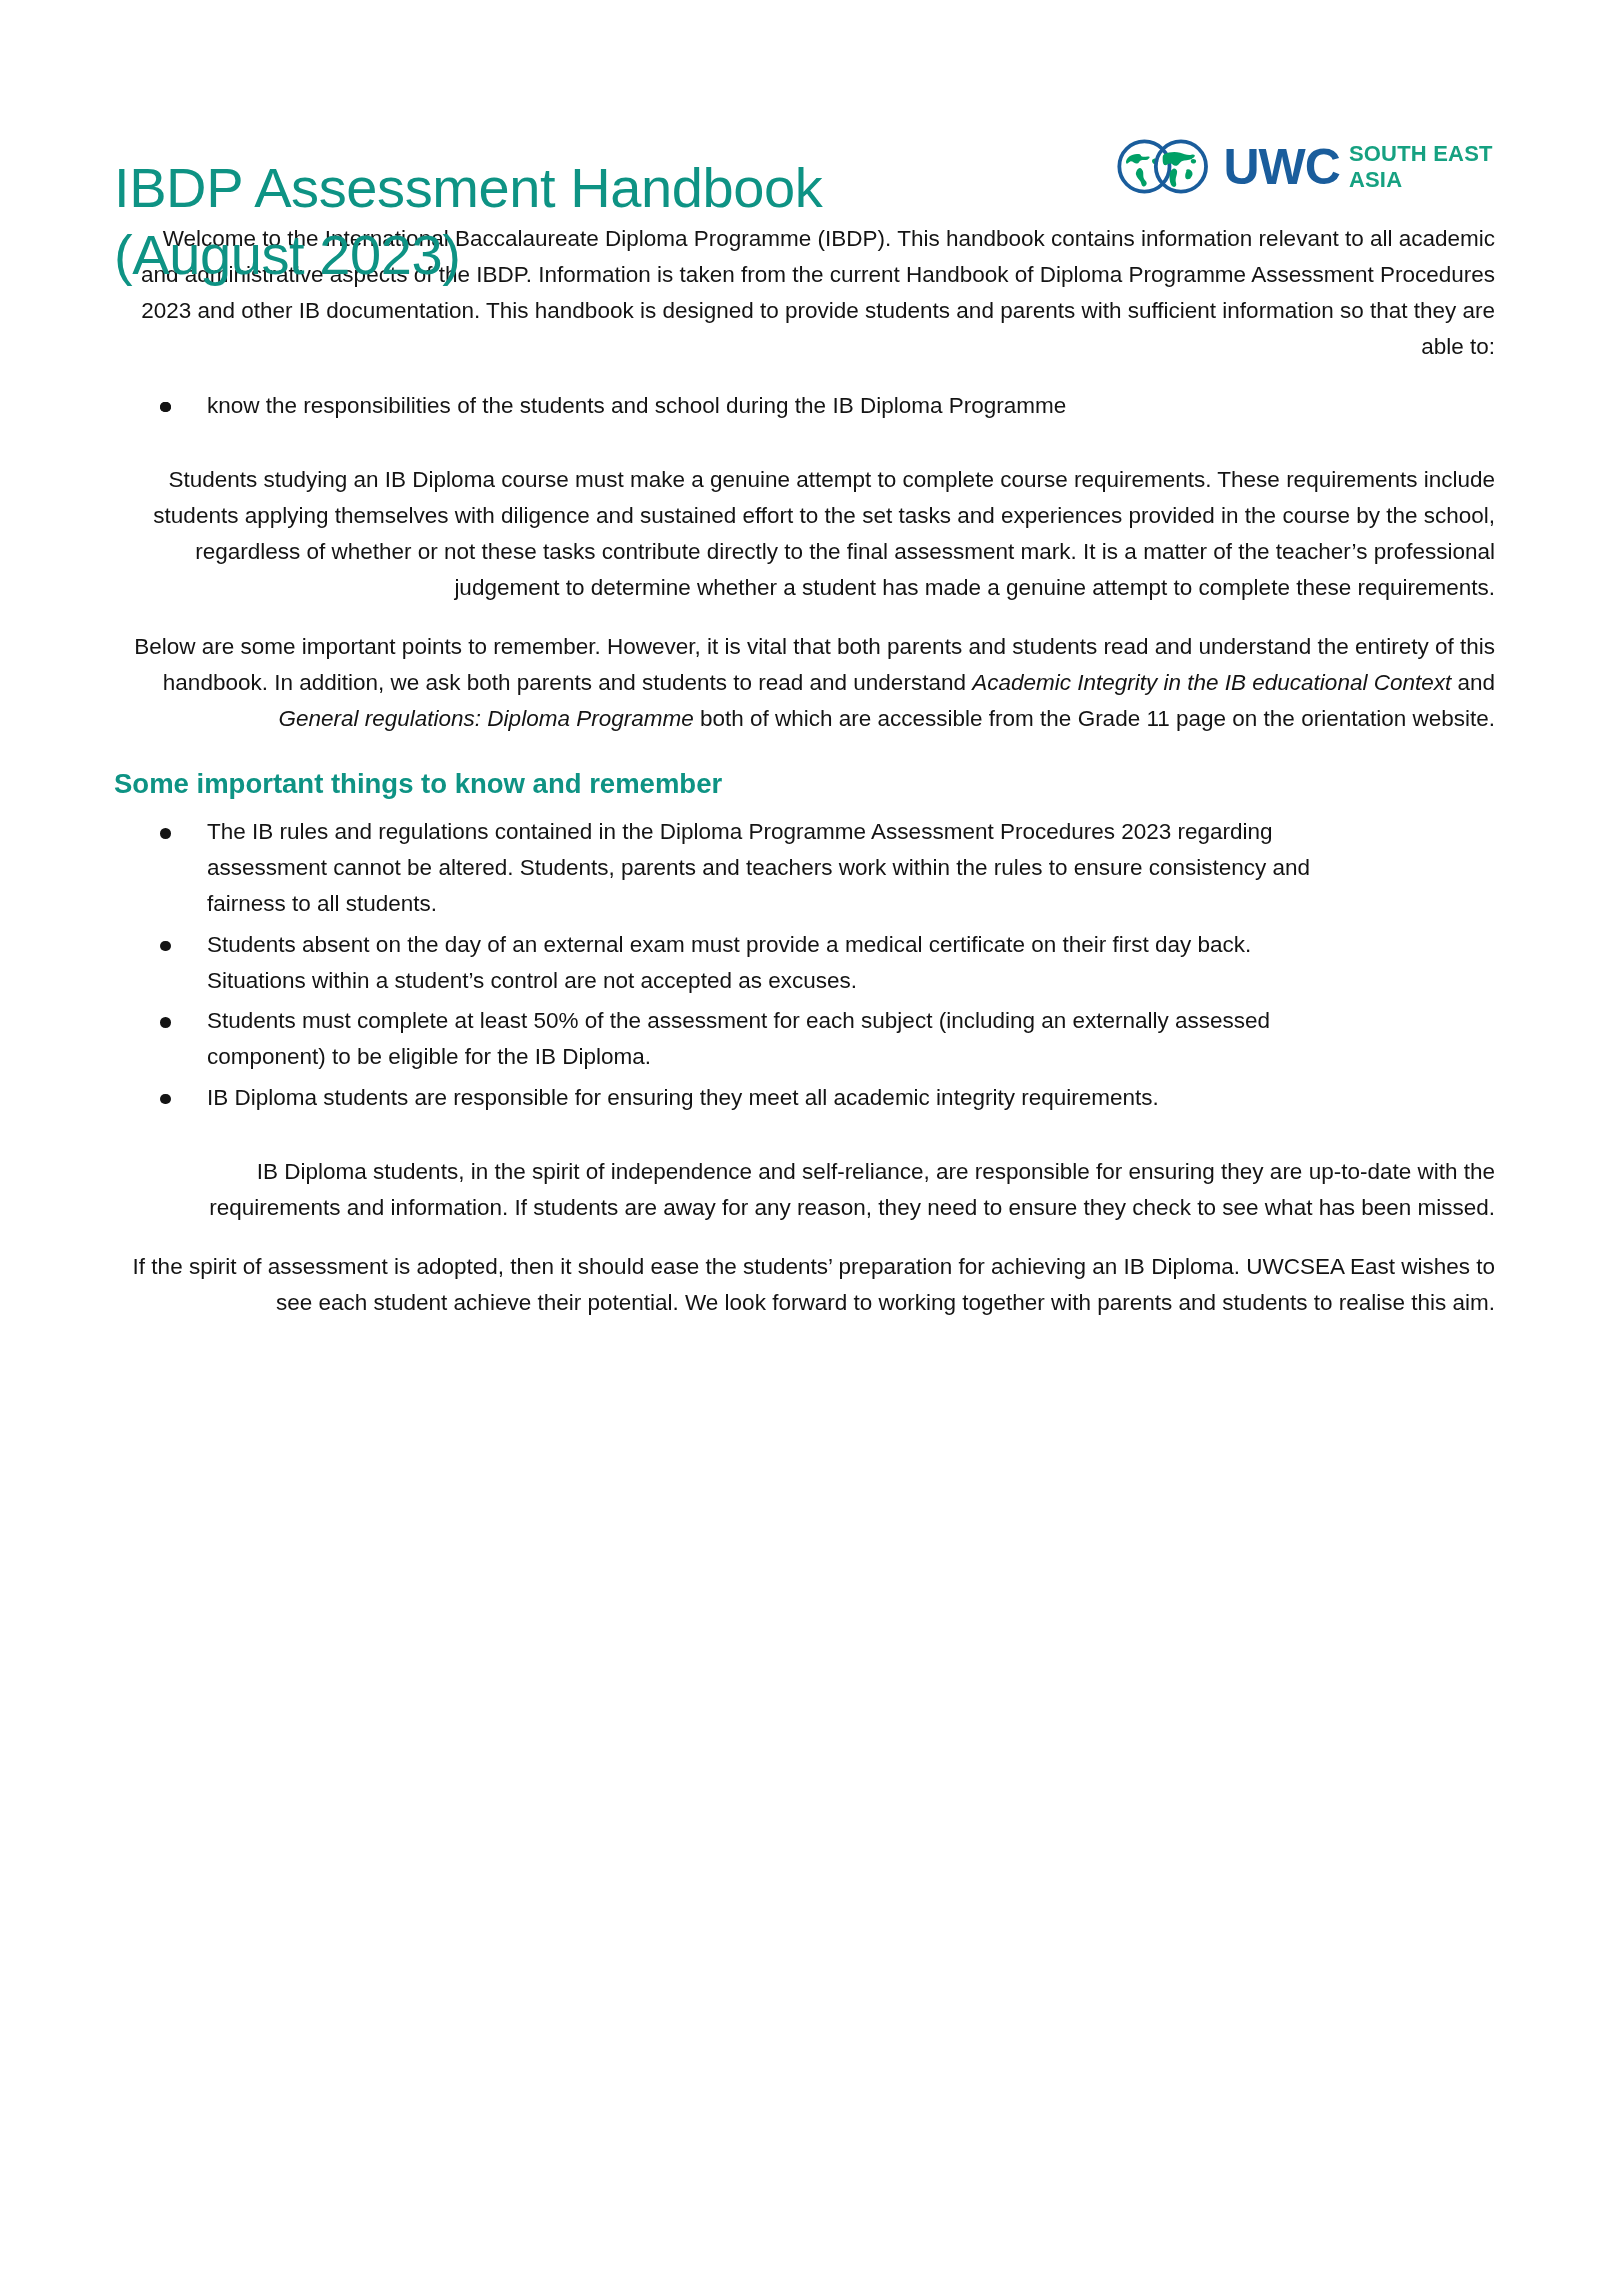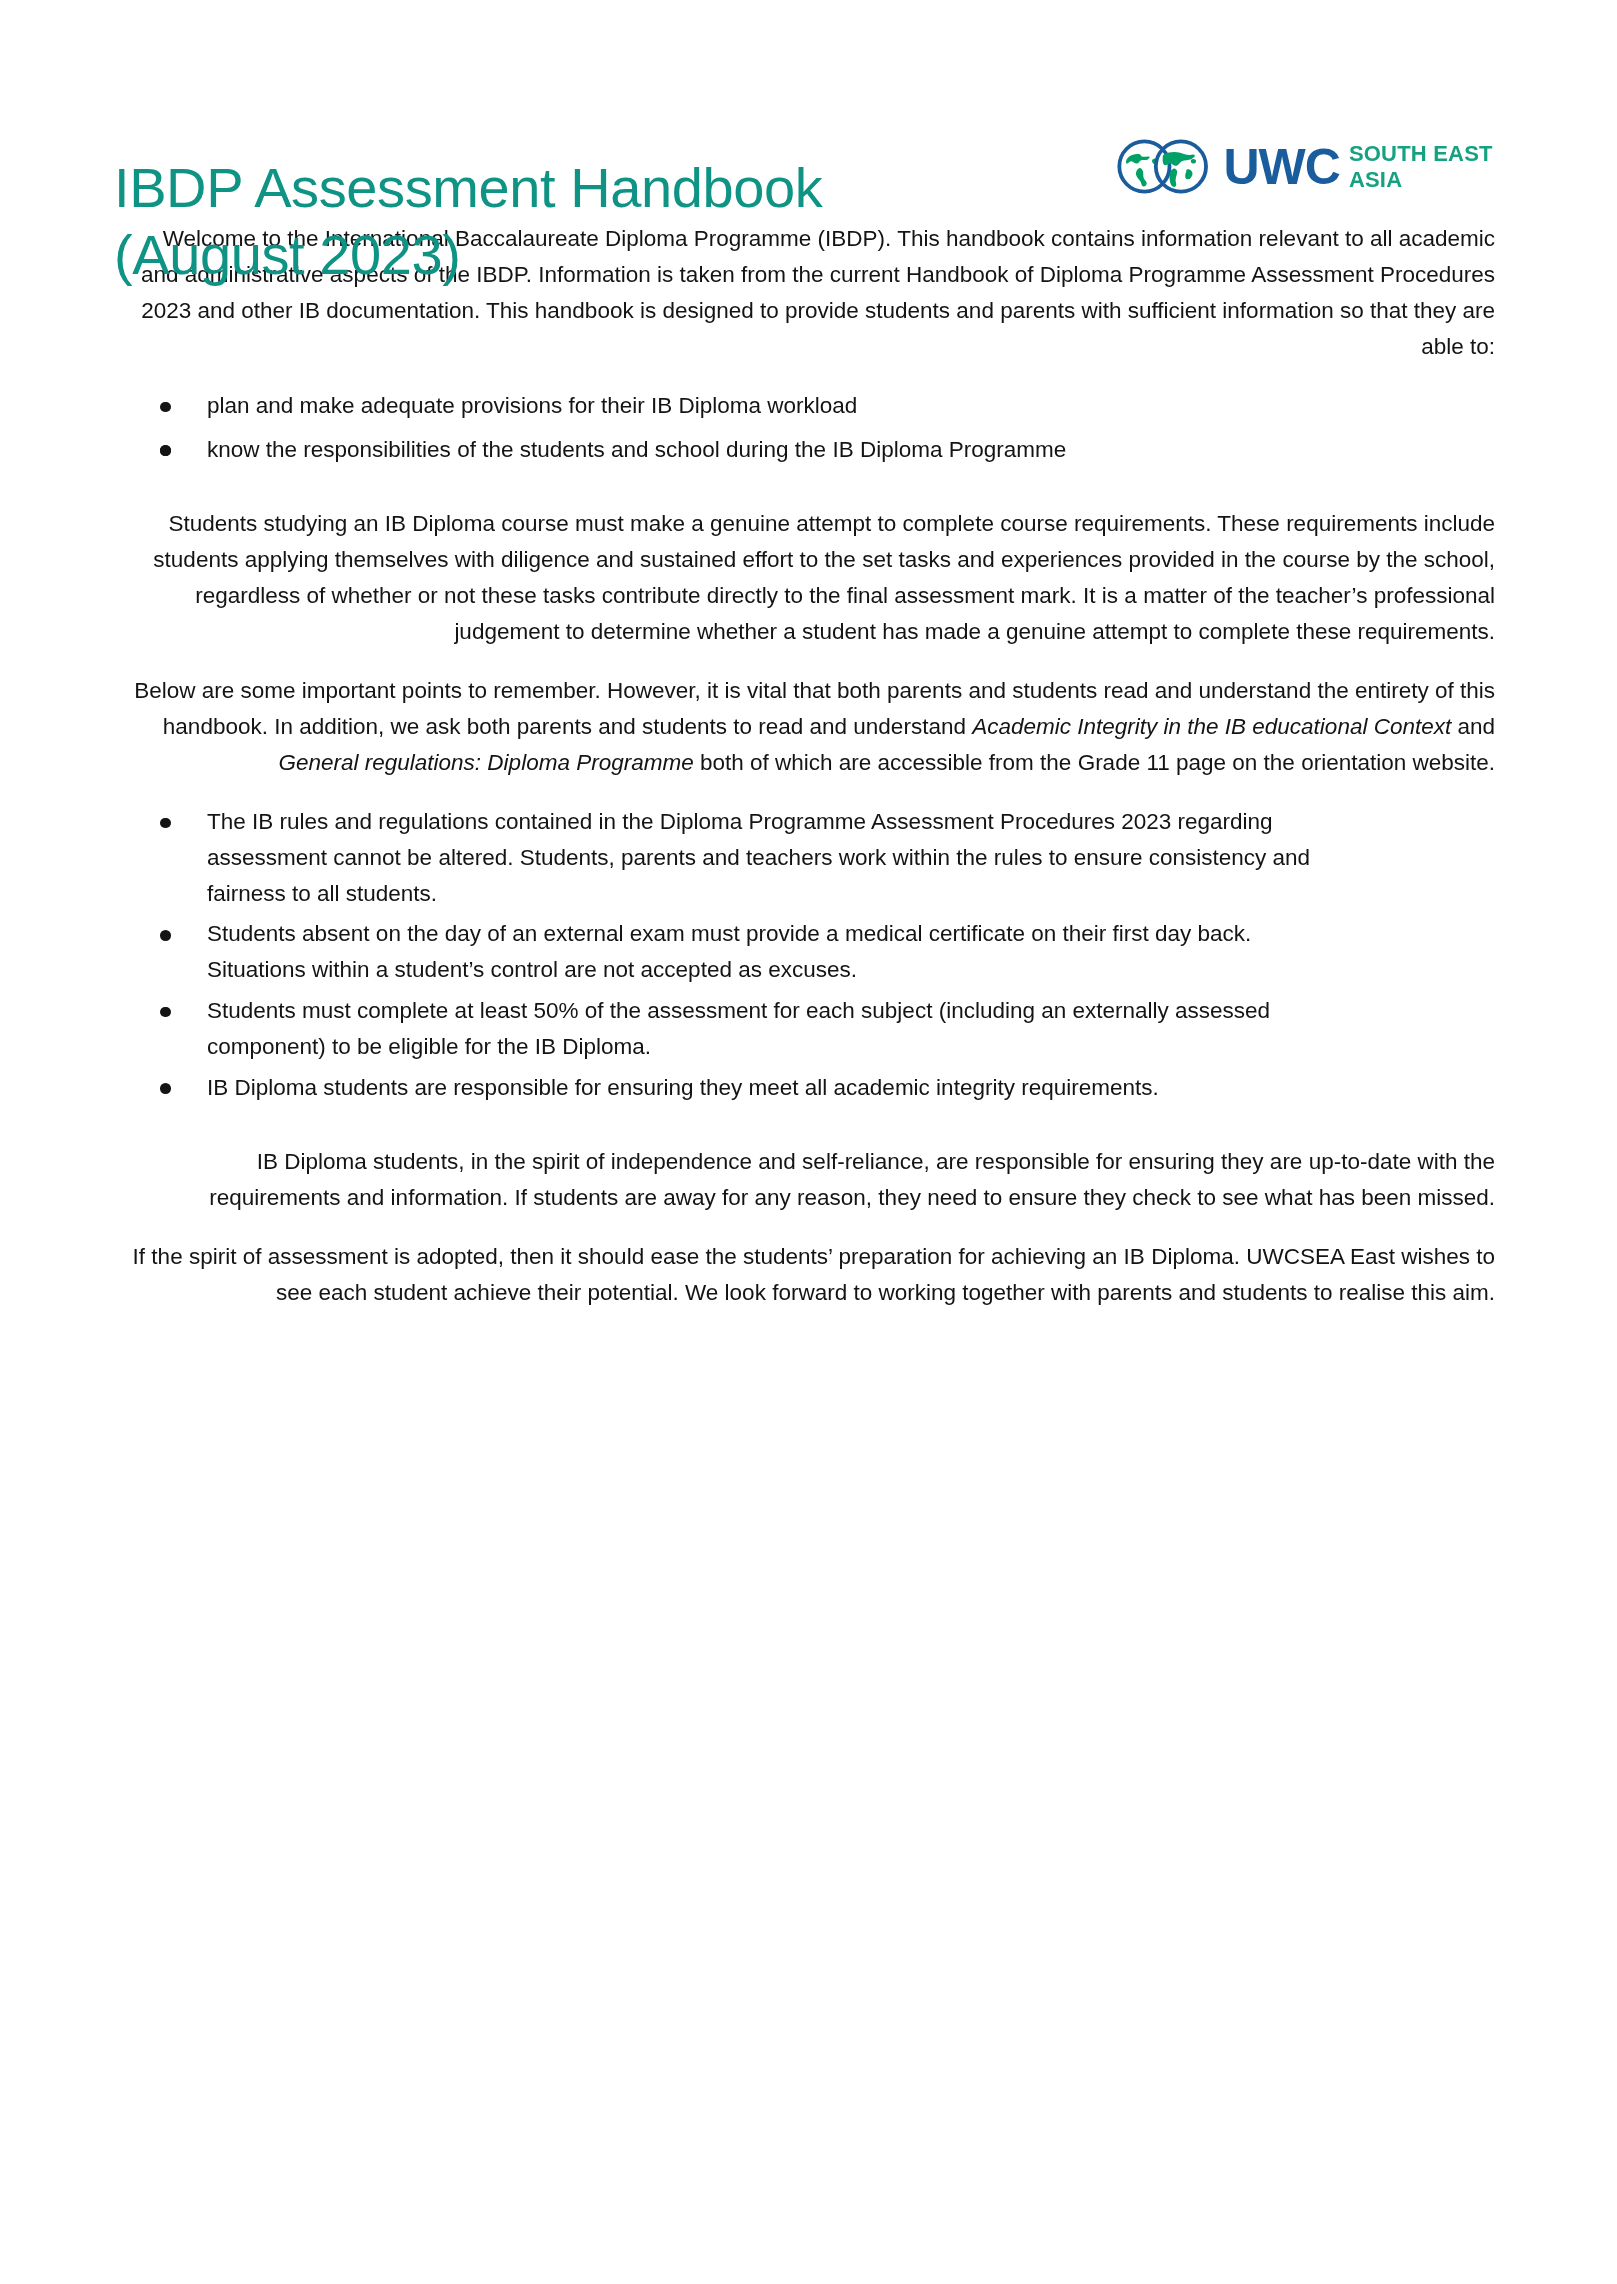--- a/index.html
+++ b/index.html
@@ -160,38 +160,35 @@
           <span>ASIA</span>
         </div>
       </div>
     </div>
 
     <p class="body">Welcome to the International Baccalaureate Diploma Programme (IBDP). This handbook contains information relevant to all academic and administrative aspects of the IBDP. Information is taken from the current Handbook of Diploma Programme Assessment Procedures 2023 and other IB documentation. This handbook is designed to provide students and parents with sufficient information so that they are able to:</p>
 
     <ul class="bullets">
       <li>
         <span class="bullet-dot"></span>
-        <span>plan and make adequate provisions for their IB Diploma workload</span>
       </li>
       <li>
         <span class="bullet-dot"></span>
-      </li>
-      <li>
-        <span class="bullet-dot"></span>
         <span>know the responsibilities of the students and school during the IB Diploma Programme</span>
       </li>
     </ul>
 
     <div class="spacer-top"></div>
 
     <p class="body">Students studying an IB Diploma course must make a genuine attempt to complete course requirements. These requirements include students applying themselves with diligence and sustained effort to the set tasks and experiences provided in the course by the school, regardless of whether or not these tasks contribute directly to the final assessment mark. It is a matter of the teacher’s professional judgement to determine whether a student has made a genuine attempt to complete these requirements.</p>
 
 
     <p class="body"><span>Below are some important points to remember. However, it is vital that both parents and students read and understand the entirety of this handbook. In addition, we ask both parents and students to read and understand </span><em>Academic Integrity in the IB educational Context</em><span> and </span><em>General regulations: Diploma Programme</em><span> both of which are accessible from the Grade 11 page on the orientation website.</span></p>
 
+    <h2 class="section-heading">Some important things to know and remember</h2>
 
     <ul class="bullets tight">
       <li class="narrow">
         <span class="bullet-dot"></span>
         <span>The IB rules and regulations contained in the Diploma Programme Assessment Procedures 2023 regarding assessment cannot be altered. Students, parents and teachers work within the rules to ensure consistency and fairness to all students.</span>
       </li>
       <li class="narrow">
         <span class="bullet-dot"></span>
         <span>Students absent on the day of an external exam must provide a medical certificate on their first day back. Situations within a student’s control are not accepted as excuses.</span>
       </li>

